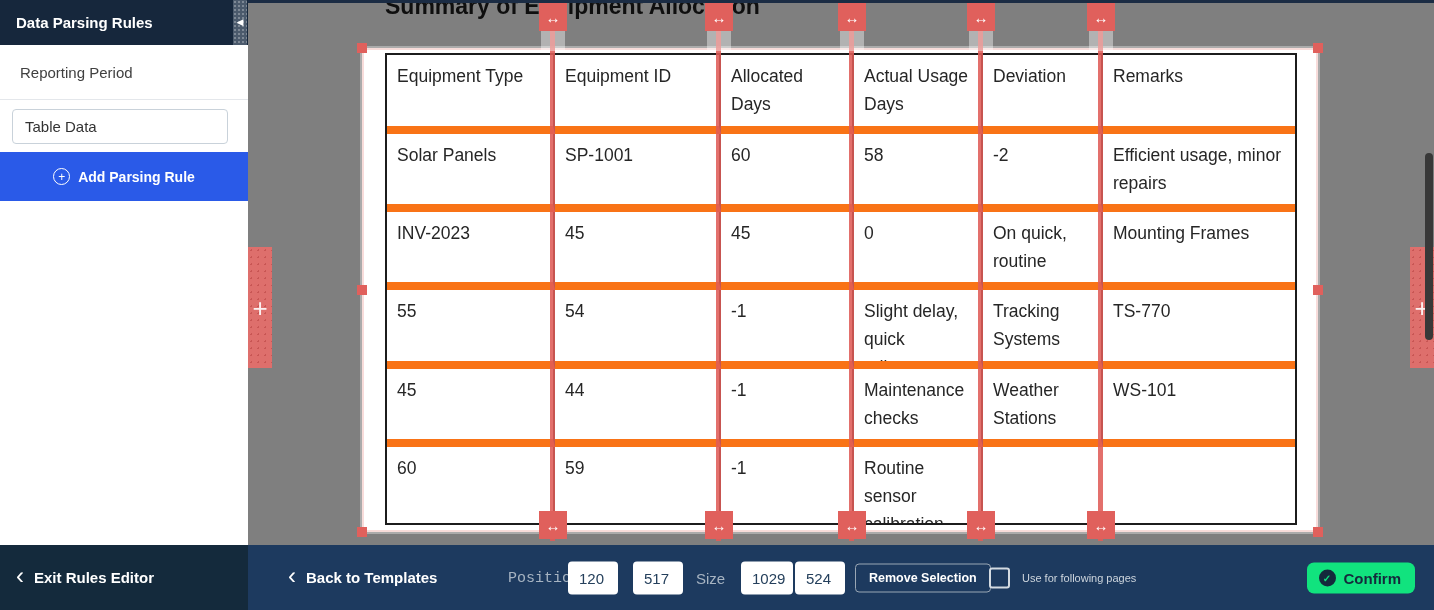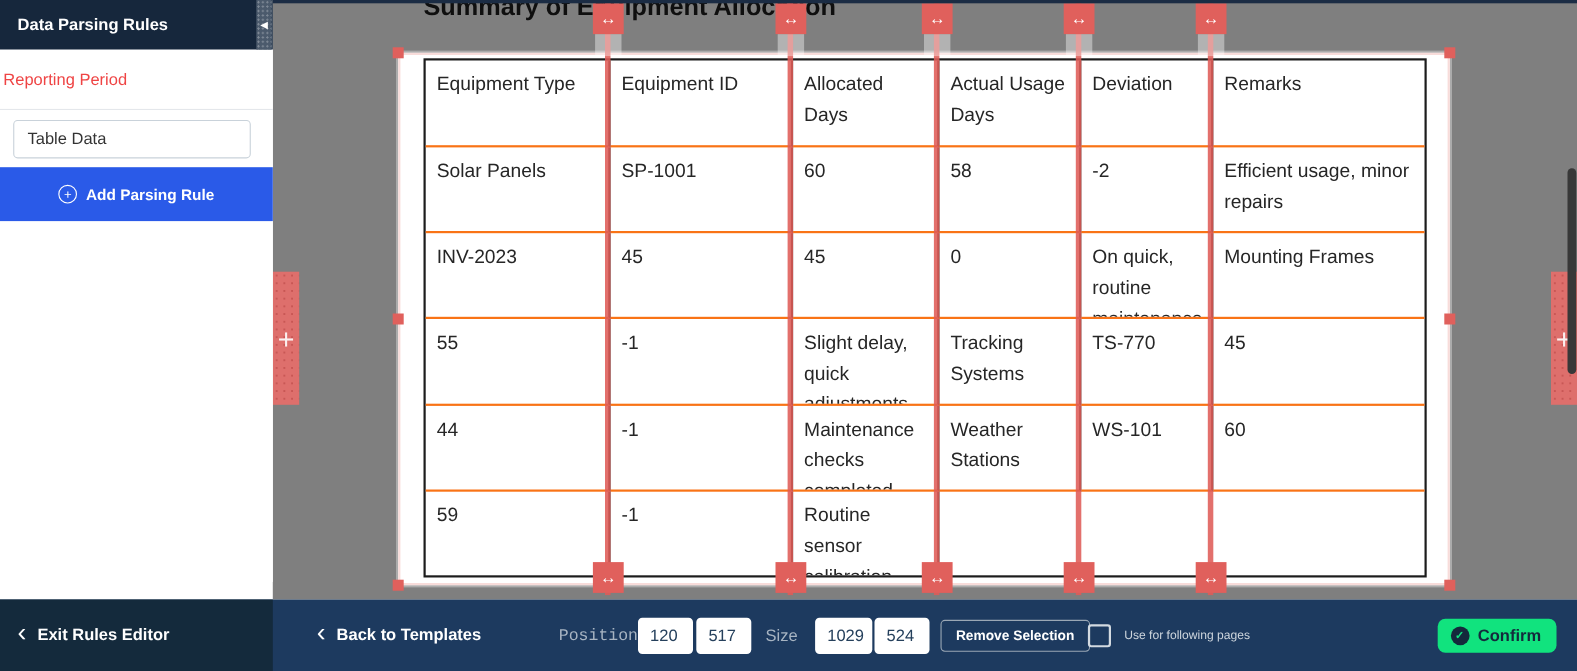--- a/index.html
+++ b/index.html
@@ -8,21 +8,21 @@
 
   
   .sidebar { position:absolute; left:0; top:0; width:248px; height:529px; background:#ffffff; z-index:10; }
   .sb-header { position:relative; height:45px; background:#16273c; display:flex; align-items:center; }
   .sb-title { color:#ffffff; font-weight:bold; font-size:15px; padding-left:16px; }
   .sb-collapse { position:absolute; right:1px; top:0; width:14px; height:45px; cursor:pointer;
                  background:#4b5a6c; background-image:radial-gradient(rgba(255,255,255,.28) 1px, transparent 1px);
                  background-size:4px 4px; display:flex; align-items:center; justify-content:center; }
   .collapse-glyph { color:#ffffff; font-size:9px; line-height:1; }
   .sb-section { height:54px; border-bottom:1px solid #e4e7eb; display:flex; align-items:center;
-                padding-left:3px; font-size:15px; color:#ef4444; }
+                padding-left:20px; font-size:15px; color:#404040; }
   .sb-input-wrap { padding:9px 0 0 12px; }
   .sb-input { width:216px; height:35px; border:1px solid #c9d2da; border-radius:4px; font-size:15px;
               color:#333; padding:0 12px; box-sizing:border-box; font-family:inherit; background:#fff; }
   .add-rule-btn { position:absolute; left:0; top:152px; width:248px; height:49px; background:#2a5ae8;
                   border:none; color:#ffffff; font-weight:bold; font-size:14px; display:flex; align-items:center;
                   justify-content:center; gap:8px; cursor:pointer; font-family:inherit; }
   .plus-circle { width:15px; height:15px; border:1.5px solid #ffffff; border-radius:50%; display:flex;
                  align-items:center; justify-content:center; font-size:12px; font-weight:normal; line-height:1; }
 
   
@@ -33,21 +33,21 @@
   .selection-rect { position:absolute; left:114px; top:48px; width:956px; height:484px; background:#ffffff;
                     border:2px solid #f8dcda; box-sizing:border-box; z-index:2;
                     box-shadow:0 0 0 2px rgba(255,255,255,0.35); }
   .handle { position:absolute; width:10px; height:10px; background:#e0605c; }
   .h-tl{left:-7px;top:-7px} .h-tr{right:-7px;top:-7px} .h-bl{left:-7px;bottom:-7px} .h-br{right:-7px;bottom:-7px}
   .h-ml{left:-7px;top:50%;margin-top:-5px} .h-mr{right:-7px;top:50%;margin-top:-5px}
 
   .doc-table { position:absolute; left:137px; top:53px; display:grid; background:#ffffff;
                border:2px solid #1c1c1c; box-sizing:border-box; z-index:3; color:#262626;
                font-size:17.5px; line-height:28px; }
-  .cell { border-right:2px solid #1c1c1c; border-bottom:2px solid #f97316; padding:7px 8px 0 10px;
+  .cell { border-right:2px solid #1c1c1c; border-bottom:8px solid #f97316; padding:7px 8px 0 10px;
           box-sizing:border-box; overflow:hidden; }
   .cell:nth-child(6n) { border-right:none; }
   .cell:nth-child(n+31) { border-bottom:none; }
 
   .col-line { position:absolute; top:0; width:5px; height:541px; background:rgba(223,92,88,0.88); z-index:4; }
   .col-echo { position:absolute; top:31px; width:24px; height:20px; background:rgba(255,255,255,0.4); z-index:4; }
   .col-handle { position:absolute; width:28px; height:28px; background:#e0605c; color:#ffffff;
                 display:flex; align-items:center; justify-content:center; font-size:15px; z-index:5; cursor:ew-resize; }
 
   .expander { position:absolute; top:247px; width:24px; height:121px; background:#de6f6c;
@@ -66,21 +66,21 @@
   .exit-btn, .back-btn { background:none; border:none; color:#ffffff; font-weight:bold; font-size:15px;
                          display:flex; align-items:center; gap:10px; cursor:pointer; font-family:inherit; }
   .exit-btn { padding-left:16px; }
   .back-btn { position:absolute; left:288px; top:0; height:65px; }
   .chev { font-size:24px; font-weight:normal; line-height:1; position:relative; top:-2px; }
   .fb-label { position:absolute; top:50%; transform:translateY(-50%); color:#a7b4c2; font-size:15px; }
   .lbl-position { left:508px;font-family:Liberation Mono, monospace; } .lbl-size { left:696px; }
   .num-input { position:absolute; top:50%; transform:translateY(-50%); height:33px; width:50px; border:none;
                border-radius:4px; background:#ffffff; color:#25405c; font-size:15px; padding:0 0 0 11px;
                box-sizing:border-box; font-family:inherit; }
-  .in-posx{left:580px} .in-posy{left:633px} .in-sizew{left:741px;width:52px} .in-sizeh{left:795px}
+  .in-posx{left:568px} .in-posy{left:633px} .in-sizew{left:741px;width:52px} .in-sizeh{left:795px}
   .remove-btn { position:absolute; left:855px; top:50%; transform:translateY(-50%); height:29px; padding:0 13px;
                 background:transparent; border:1px solid #9aa7b5; border-radius:4px; color:#ffffff;
                 font-weight:bold; font-size:12.5px; cursor:pointer; font-family:inherit; }
   .checkbox { position:absolute; left:989px; top:50%; transform:translateY(-50%); width:21px; height:21px;
               border:2px solid #d3dae1; border-radius:3px; box-sizing:border-box; cursor:pointer; background:transparent; }
   .use-label { position:absolute; left:1022px; top:50%; transform:translateY(-50%); color:#cdd5dd; font-size:11px; }
   .confirm-btn { position:absolute; right:19px; top:50%; transform:translateY(-50%); height:31px;
                  padding:0 14px 0 12px; background:#11e37e; border:none; border-radius:7px; color:#142a3c;
                  font-weight:bold; font-size:15px; display:flex; align-items:center; gap:8px; cursor:pointer; font-family:inherit; }
   .check-circle { width:17px; height:17px; border-radius:50%; background:#142a3c; color:#11e37e;
@@ -136,20 +136,21 @@
       <div class="cell">58</div>
       <div class="cell">-2</div>
       <div class="cell">Efficient usage, minor repairs</div>
       <div class="cell">INV-2023</div>
       <div class="cell">45</div>
       <div class="cell">45</div>
       <div class="cell">0</div>
       <div class="cell">On quick, routine maintenance</div>
       <div class="cell">Mounting Frames</div>
       <div class="cell">55</div>
+      <div class="cell">54</div>
       <div class="cell">-1</div>
       <div class="cell">Slight delay, quick adjustments</div>
       <div class="cell">Tracking Systems</div>
       <div class="cell">TS-770</div>
       <div class="cell">45</div>
       <div class="cell">44</div>
       <div class="cell">-1</div>
       <div class="cell">Maintenance checks completed</div>
       <div class="cell">Weather Stations</div>
       <div class="cell">WS-101</div>

